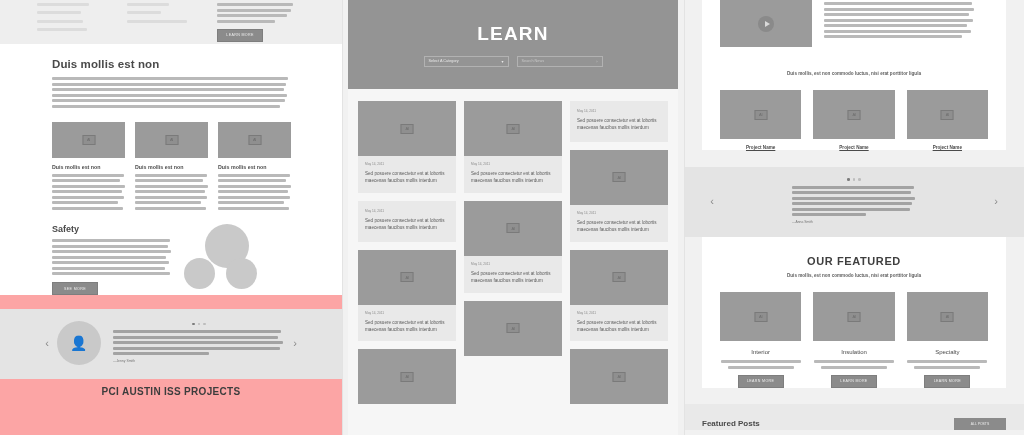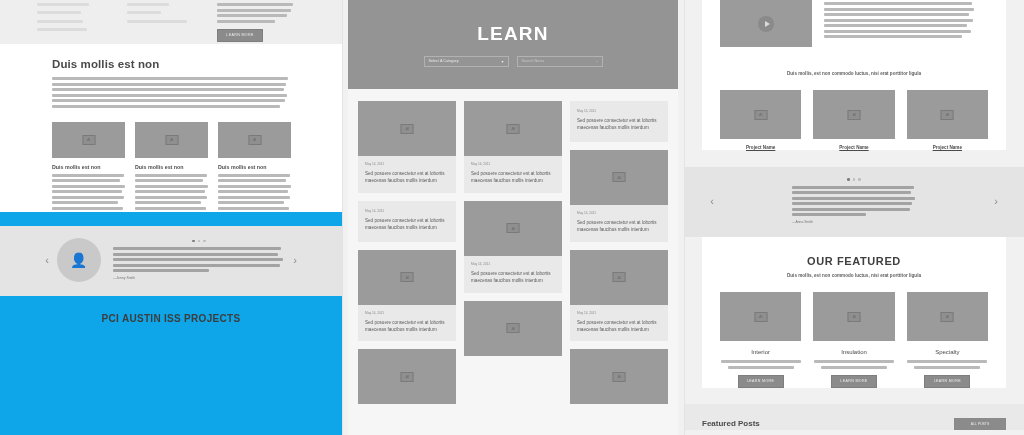--- a/index.html
+++ b/index.html
@@ -20,21 +20,21 @@
     font-size:4px; color:#6d6d6d; letter-spacing:-.3px;
   }
   .blurline { background:#b9b9b9; height:3px; border-radius:1px; margin-bottom:2.5px; }
   .blurline.d { background:#a3a3a3; }
   .btn-grey {
     background:#8b8b8b; color:#efefef; font-size:3.6px; letter-spacing:.35px;
     text-align:center; padding:3.5px 0; width:46px; border:1px solid #7e7e7e;
   }
 
   
-  .col-left { width:342px; height:435px; background:#0ea5e9; position:relative; overflow:hidden; }
+  .col-left { width:342px; height:435px; background:#fca5a5; position:relative; overflow:hidden; }
   .cl-top { background:#eeeeee; height:44px; width:100%; position:relative; }
   .cl-inner { width:268px; margin:0 auto; position:relative; }
   .cl-list { width:72px; }
   .cl-li { font-size:3.4px; color:#555; line-height:8.4px; white-space:nowrap;
            background:#dcdcdc; height:3px; margin-bottom:5.4px; border-radius:1px; }
   .cl-li.w1{width:52px;} .cl-li.w2{width:44px;} .cl-li.w3{width:46px;} .cl-li.w4{width:50px;}
   .cl-li.s1{width:42px;} .cl-li.s2{width:34px;} .cl-li.s3{width:60px;}
   .cl-rightblk { width:78px; }
   .sec-white { background:#ffffff; padding:14px 0 0 0; }
   .lead-wrap { width:238px; margin:0 auto; }
@@ -56,21 +56,21 @@
   .slider-inner { width:268px; margin:0 auto; display:flex; align-items:center; }
   .s-arrow { font-size:11px; color:#8a8a8a; width:20px; text-align:center; cursor:pointer; }
   .avatar { width:44px; height:44px; border-radius:50%; background:#c9c9c9; position:relative; }
   .avatar::after{ content:"\1F464"; position:absolute; left:50%; top:50%;
     transform:translate(-50%,-50%); font-size:14px; color:#8f8f8f; }
   .quote-box { flex:1; padding-left:12px; }
   .dots { display:flex; gap:3px; justify-content:center; margin-bottom:5px; }
   .dot { width:2.6px; height:2.6px; border-radius:50%; background:#bdbdbd; }
   .dot.on { background:#7c7c7c; }
   .qattr { font-size:3.4px; color:#777; margin-top:4px; }
-  .bottom-head { text-align:center; padding-top:17px; }
+  .bottom-head { text-align:center; padding-top:7px; }
   .bottom-head h2 { font-size:10px; font-weight:700; color:#3d3d3d; letter-spacing:.3px; }
 
   
   .col-mid { width:342px; height:435px; background:#f1f1f1; position:relative; overflow:hidden; }
   .mid-sheet { width:330px; margin:0 auto; background:#f6f6f6; min-height:435px; }
   .news-hero { background:#949494; height:89px; position:relative;
                display:flex; flex-direction:column; align-items:center; justify-content:center; }
   .news-title { font-size:19px; color:#ffffff; font-weight:700; letter-spacing:1.2px; }
   .news-controls { display:flex; gap:8px; margin-top:11px; }
   .nc { height:11px; border:1px solid #b2b2b2; display:flex; align-items:center;
@@ -200,20 +200,40 @@
               <div class="blurline" style="width:68px"></div>
             <div class="blurline" style="width:73px"></div>
               <div class="blurline" style="width:70px"></div>
             <div class="blurline" style="width:72px"></div>
               <div class="blurline" style="width:66px"></div>
             <div class="blurline" style="width:71px"></div>
           </div>
         </div>
       </div>
 
+      <div class="safety">
+        <div class="safety-txt">
+          <h2>Safety</h2>
+          <div>
+            <div class="blurline" style="width:118px"></div>
+              <div class="blurline" style="width:116px"></div>
+            <div class="blurline" style="width:119px"></div>
+              <div class="blurline" style="width:114px"></div>
+            <div class="blurline" style="width:117px"></div>
+              <div class="blurline" style="width:113px"></div>
+            <div class="blurline" style="width:118px"></div>
+          </div>
+          <div class="btn-grey" style="margin-top:7px">SEE MORE</div>
+        </div>
+        <div class="circles">
+          <div class="circ c-big"></div>
+          <div class="circ c-l"></div>
+          <div class="circ c-r"></div>
+        </div>
+      </div>
     </div>
 
     <div class="slider-band">
       <div class="slider-inner">
         <div class="s-arrow">‹</div>
         <div class="avatar"></div>
         <div class="quote-box">
           <div class="dots">
             <span class="dot on"></span>
             <span class="dot"></span>

